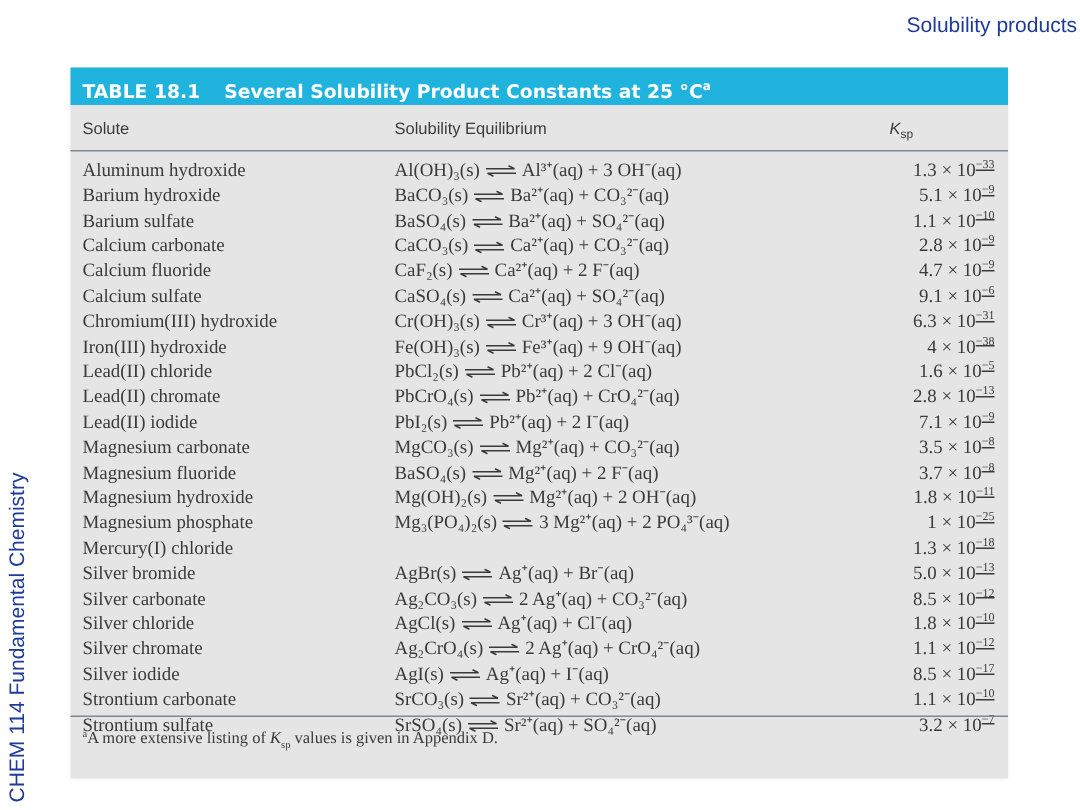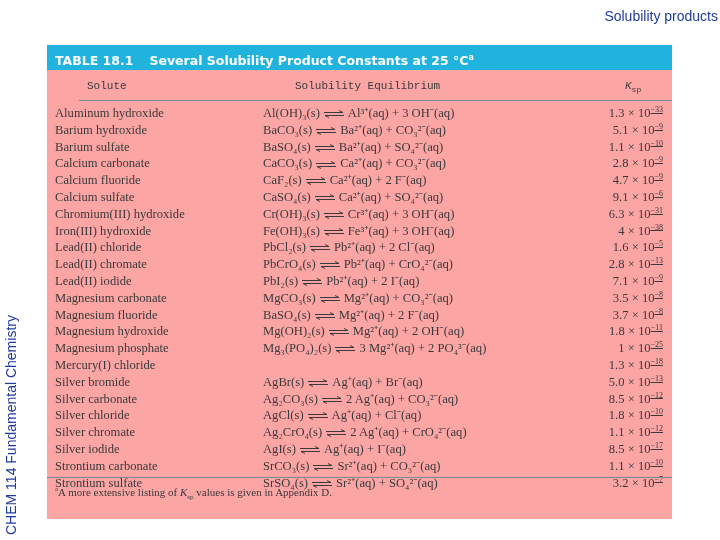--- a/index.html
+++ b/index.html
@@ -1,24 +1,24 @@
 <!DOCTYPE html>
 <html><head>
 <meta charset="utf-8">
 <style>
   html, body { margin:0; padding:0; }
   body { width:720px; height:540px; background:#ffffff; position:relative; overflow:hidden; font-family:"Liberation Serif", serif; }
   .slide-title { position:absolute; right:2px; top:8px; font-family:"Liberation Sans", sans-serif; font-size:14px; color:#1f3b9a; }
   .side-label { position:absolute; left:2px; top:540px; transform-origin:0 0; transform:rotate(-90deg); font-family:"Liberation Sans", sans-serif; font-size:14px; color:#1f3b9a; white-space:nowrap; width:280px; text-align:left; padding-left:3px; }
   .side-label { top:538px; left:3px; }
-  .table-card { position:absolute; left:47px; top:45px; width:625px; height:474px; background:#fca5a5; box-shadow:0 0 3px rgba(0,0,0,0.06); }
+  .table-card { position:absolute; left:47px; top:45px; width:625px; height:474px; background:#e5e5e5; box-shadow:0 0 3px rgba(0,0,0,0.06); }
   .table-caption { height:25px; background:#1fb3de; color:#ffffff; font-family:"DejaVu Sans", sans-serif; font-weight:bold; font-size:12.5px; line-height:25px; padding-left:8px; white-space:nowrap; }
   .table-caption .num { margin-right:16px; }
   .table-caption sup { font-size:8px; }
-  .col-head { position:relative; height:30px; border-bottom:1.5px solid #7d8a94; font-family:Liberation Mono, monospace; font-size:11px; color:#3a3a3a;margin-left:32px; }
+  .col-head { position:relative; height:30px; border-bottom:1.5px solid #7d8a94; font-family:Liberation Sans, sans-serif; font-size:11px; color:#3a3a3a; }
   .col-head span { position:absolute; top:10px; }
   .col-head .c1 { left:8px; }
   .col-head .c2 { left:216px; }
   .col-head .c3 { left:546px; font-style:italic; }
   .col-head .c3 sub { font-style:normal; font-size:8px; }
   .rows { position:relative; padding-top:4px; }
   .row { position:relative; height:16.8px; font-size:12.6px; color:#3a3a3a; line-height:16.8px; white-space:nowrap; }
   .row .solute { position:absolute; left:8px; }
   .row .eq { position:absolute; left:216px; }
   .row .ksp { position:absolute; left:546px; width:70px; text-align:right; }
@@ -99,21 +99,21 @@
             <path d="M1 2.5 H20 L16 0.5" fill="none" stroke="#3a3a3a" stroke-width="1"></path>
             <path d="M21 5.5 H2 L6 7.5" fill="none" stroke="#3a3a3a" stroke-width="1"></path>
           </svg><span class="eq-right">Cr³⁺(aq) + 3 OH⁻(aq)</span></span>
     <span class="ksp"><span class="m">6.3</span> <span class="t">× 10</span><sup class="e">−31</sup></span>
   </div>
       <div class="row">
     <span class="solute">Iron(III) hydroxide</span>
     <span class="eq"><span class="eq-left">Fe(OH)₃(s)</span><svg class="arrow" viewBox="0 0 22 8">
             <path d="M1 2.5 H20 L16 0.5" fill="none" stroke="#3a3a3a" stroke-width="1"></path>
             <path d="M21 5.5 H2 L6 7.5" fill="none" stroke="#3a3a3a" stroke-width="1"></path>
-          </svg><span class="eq-right">Fe³⁺(aq) + 3 OH⁻(aq)</span></span>
+          </svg><span class="eq-right">Fe³⁺(aq) + 9 OH⁻(aq)</span></span>
     <span class="ksp"><span class="m">4</span> <span class="t">× 10</span><sup class="e">−38</sup></span>
   </div>
       <div class="row">
     <span class="solute">Lead(II) chloride</span>
     <span class="eq"><span class="eq-left">PbCl₂(s)</span><svg class="arrow" viewBox="0 0 22 8">
             <path d="M1 2.5 H20 L16 0.5" fill="none" stroke="#3a3a3a" stroke-width="1"></path>
             <path d="M21 5.5 H2 L6 7.5" fill="none" stroke="#3a3a3a" stroke-width="1"></path>
           </svg><span class="eq-right">Pb²⁺(aq) + 2 Cl⁻(aq)</span></span>
     <span class="ksp"><span class="m">1.6</span> <span class="t">× 10</span><sup class="e">−5</sup></span>
   </div>

